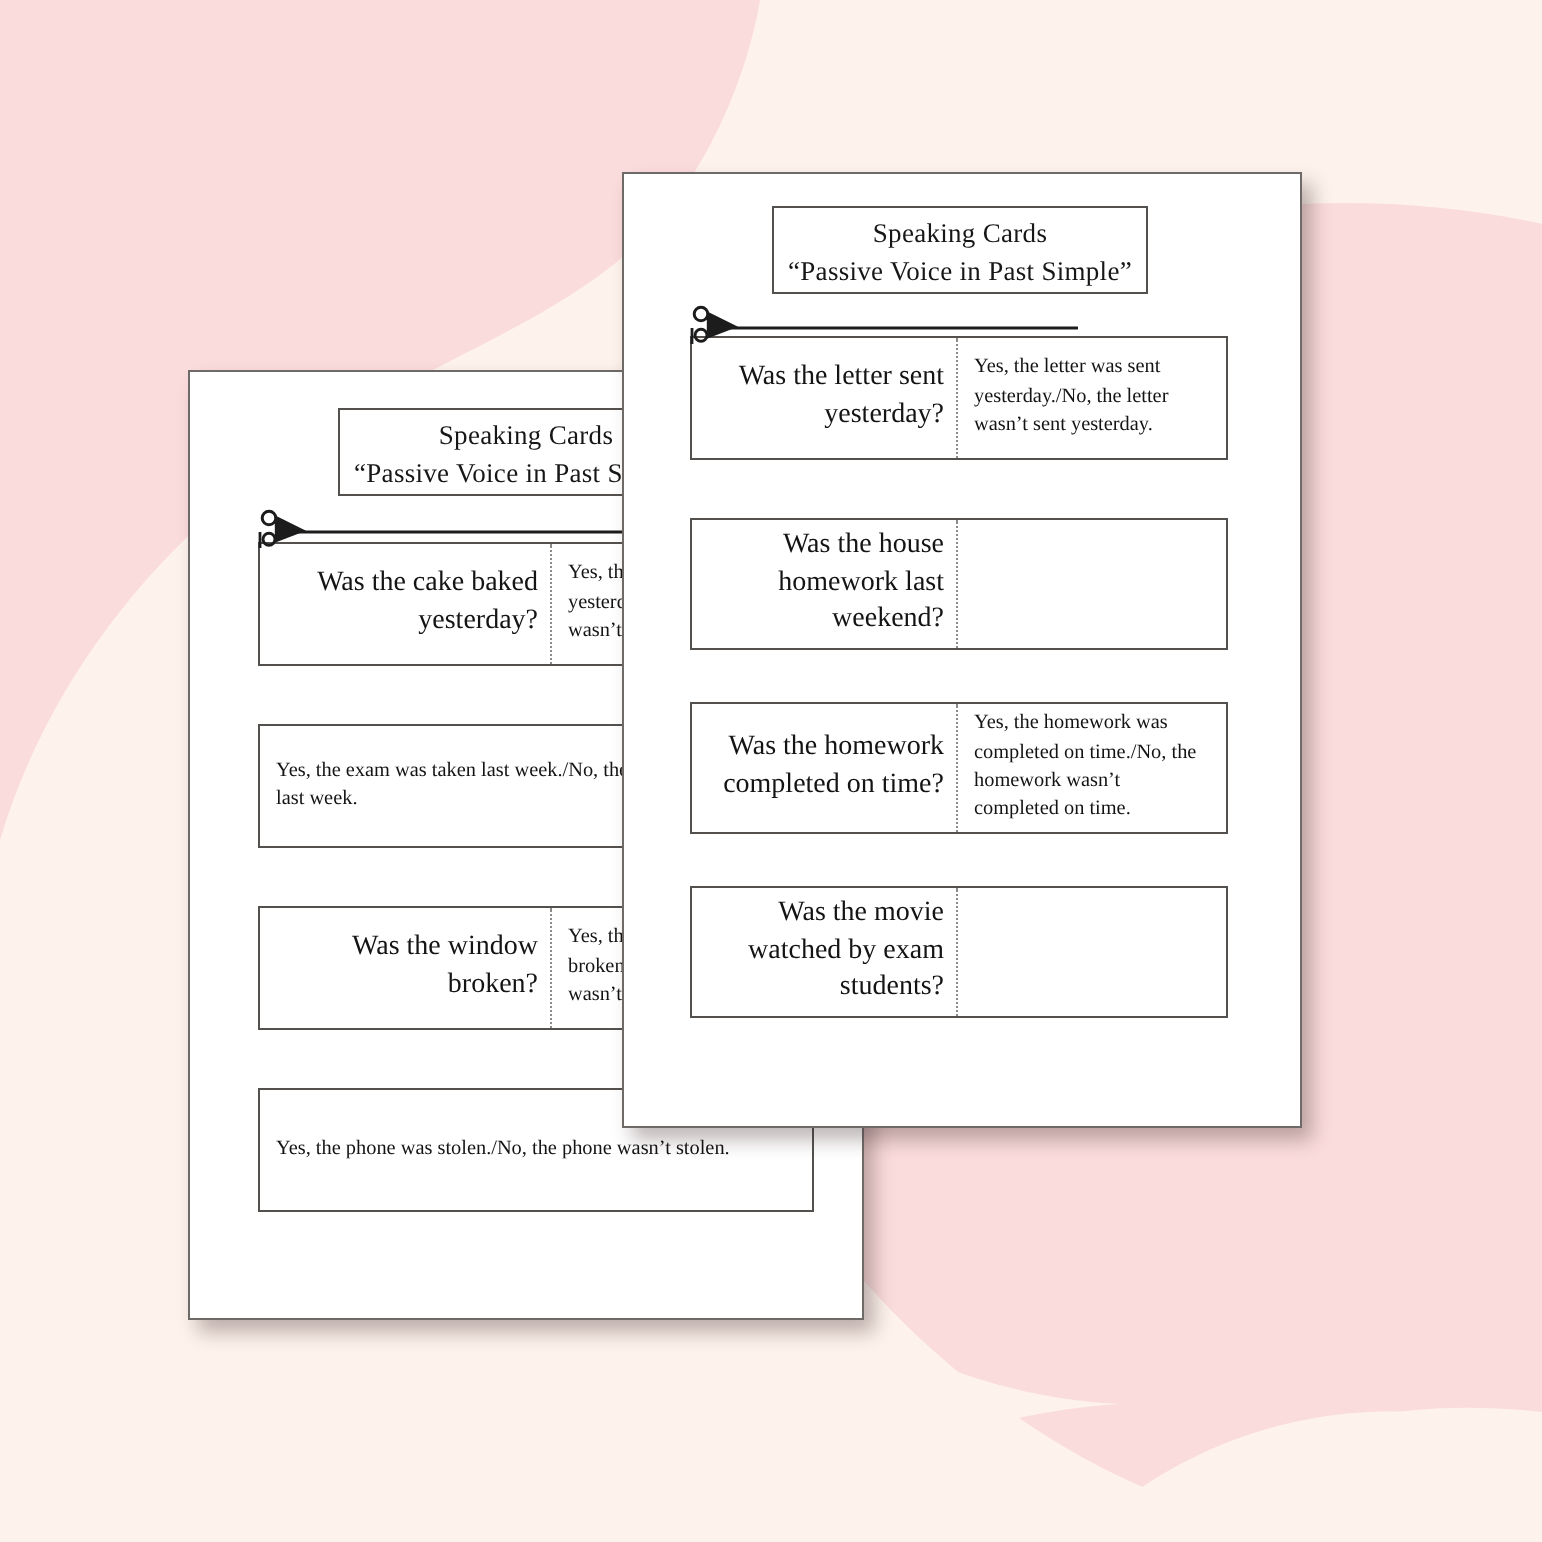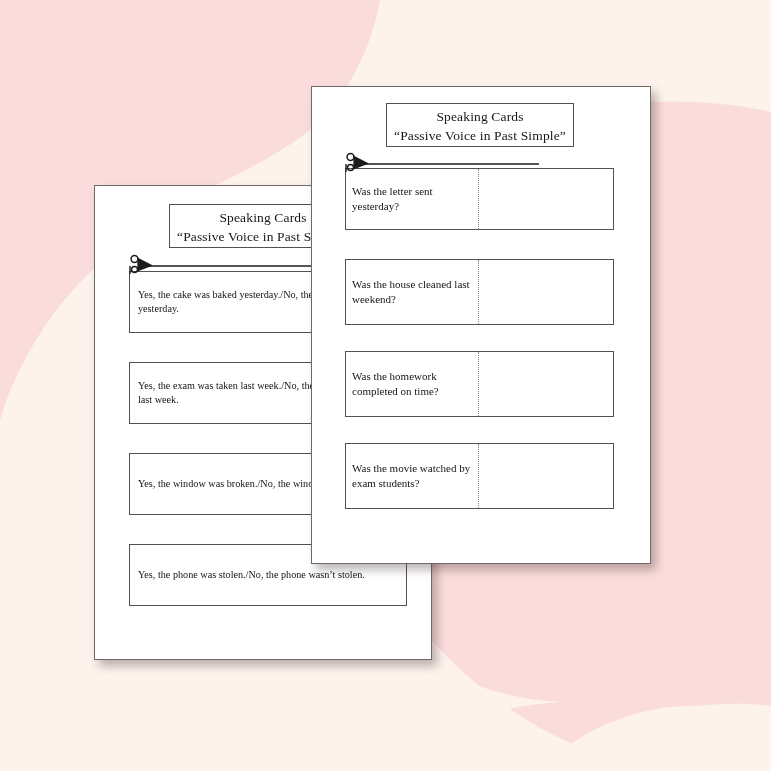--- a/index.html
+++ b/index.html
@@ -82,25 +82,25 @@
     border: 1.3px solid #53504e;
     background: #fff;
     box-sizing: border-box;
     display: flex;
     align-items: stretch;
   }
   .card-q {
     display: flex;
     align-items: center;
     justify-content: center;
-    text-align: left;
+    text-align: right;
     padding: 3px 6px;
     box-sizing: border-box;
     border-right: 1px dotted #8d8a88;
-    font-size: 11px;
+    font-size: 14px;
     color: #141414;
     line-height: 1.35;
   }
   .card-a {
     display: flex;
     align-items: center;
     padding: 4px 8px;
     box-sizing: border-box;
     flex: 1;
     font-size: 10.2px;
@@ -157,28 +157,30 @@
 
   <div class="sheet sheet-back">
     <span class="sr-only">Speaking Cards worksheet page (back, lower-left, partially covered)</span>
 
     <div class="title-box" style="left:74px; top:18px; width:188px; height:44px;">
       <div class="title-line">Speaking Cards</div>
       <div class="title-line">“Passive Voice in Past Simple”</div>
     </div>
 
     <div class="card" style="left:34px; top:85px; width:278px; height:62px;">
+      <div class="card-q" style="width:146px;">Was the cake baked yesterday?</div>
       <div class="card-a">Yes, the cake was baked yesterday./No, the cake wasn’t baked yesterday.</div>
     </div>
 
     <div class="card" style="left:34px; top:176px; width:278px; height:62px;">
       <div class="card-a">Yes, the exam was taken last week./No, the exam wasn’t taken last week.</div>
     </div>
 
     <div class="card" style="left:34px; top:267px; width:278px; height:62px;">
+      <div class="card-q" style="width:146px;">Was the window broken?</div>
       <div class="card-a">Yes, the window was broken./No, the window wasn’t broken.</div>
     </div>
 
     <div class="card" style="left:34px; top:358px; width:278px; height:62px;">
       <div class="card-a">Yes, the phone was stolen./No, the phone wasn’t stolen.</div>
     </div>
 
     <div class="scissors" style="left:30px; top:66px;">
       <svg width="190" height="22" viewBox="0 0 190 22" xmlns="http://www.w3.org/2000/svg">
         <line x1="22" y1="14" x2="188" y2="14" stroke="#1c1c1c" stroke-width="1.6"></line>
@@ -194,28 +196,30 @@
   <div class="sheet sheet-front">
     <span class="sr-only">Speaking Cards worksheet page (front, upper-right)</span>
 
     <div class="title-box" style="left:74px; top:16px; width:188px; height:44px;">
       <div class="title-line">Speaking Cards</div>
       <div class="title-line">“Passive Voice in Past Simple”</div>
     </div>
 
     <div class="card" style="left:33px; top:81px; width:269px; height:62px;">
       <div class="card-q" style="width:133px;">Was the letter sent yesterday?</div>
+      <div class="card-a">Yes, the letter was sent yesterday./No, the letter wasn’t sent yesterday.</div>
     </div>
 
     <div class="card" style="left:33px; top:172px; width:269px; height:66px;">
-      <div class="card-q" style="width:133px;">Was the house cleaned last weekend?</div>
+      <div class="card-q" style="width:133px;">Was the house homework last weekend?</div>
     </div>
 
     <div class="card" style="left:33px; top:264px; width:269px; height:66px;">
       <div class="card-q" style="width:133px;">Was the homework completed on time?</div>
+      <div class="card-a">Yes, the homework was completed on time./No, the homework wasn’t completed on time.</div>
     </div>
 
     <div class="card" style="left:33px; top:356px; width:269px; height:66px;">
       <div class="card-q" style="width:133px;">Was the movie watched by exam students?</div>
     </div>
 
     <div class="scissors" style="left:29px; top:63px;">
       <svg width="200" height="22" viewBox="0 0 200 22" xmlns="http://www.w3.org/2000/svg">
         <line x1="22" y1="14" x2="198" y2="14" stroke="#1c1c1c" stroke-width="1.6"></line>
         <line x1="5" y1="14" x2="5" y2="22" stroke="#1c1c1c" stroke-width="1.4"></line>

